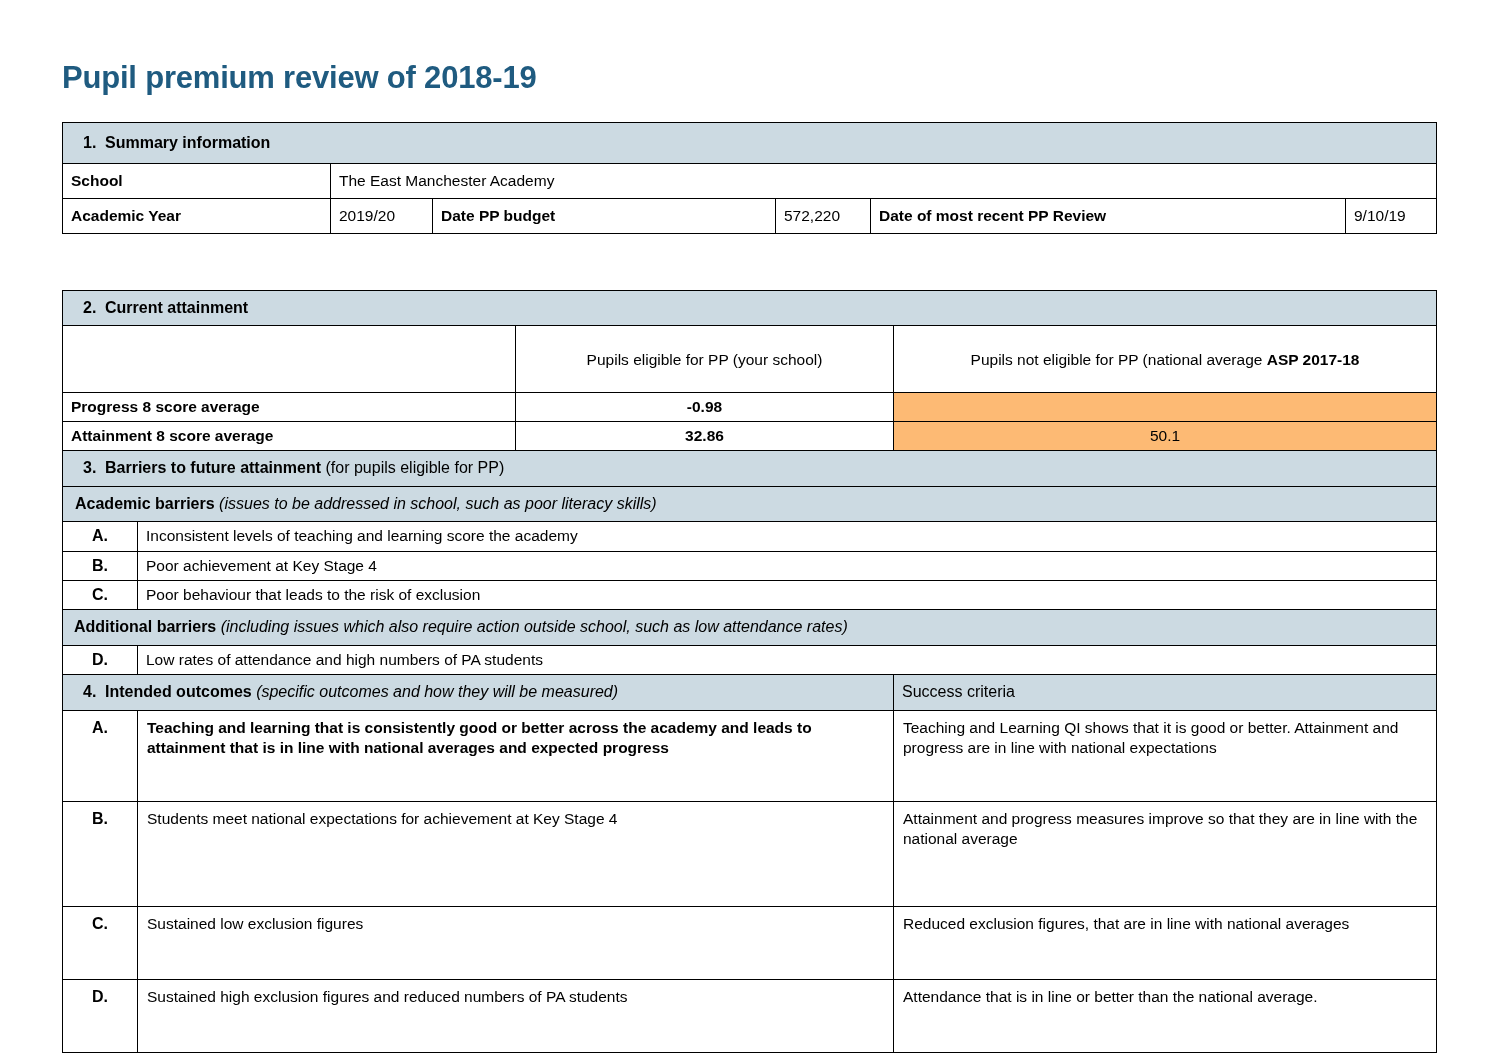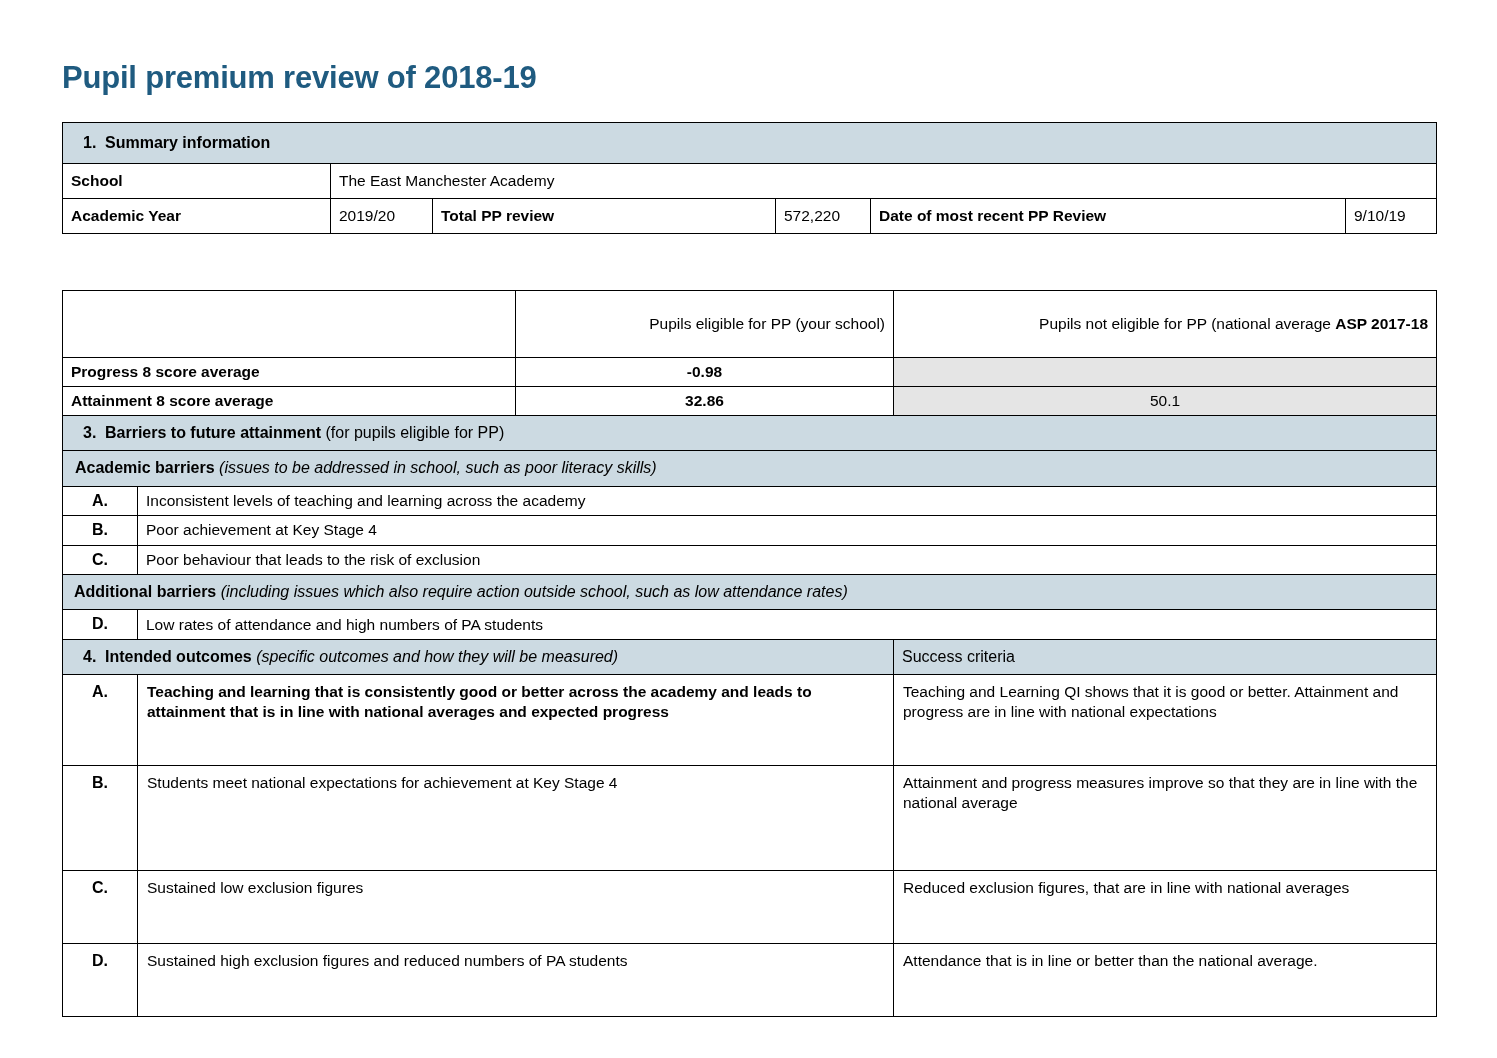--- a/index.html
+++ b/index.html
@@ -62,28 +62,28 @@
   }
   .hdr .reg {
     font-weight: normal;
   }
   .hdr .ital {
     font-weight: normal;
     font-style: italic;
   }
   .b { font-weight: bold; }
   .center { text-align: center; }
-  .shade { background: #e5e5e5; }
+  .shade { background: #fdba74; }
   .letter {
     font-weight: bold;
     text-align: center;
     font-size: 16px;
   }
   .lighttext { font-weight: normal; }
-  .tall { height: 58px; text-align: right; }
+  .tall { height: 58px; }
 
   
   #table-summary {
     left: 62px;
     top: 122px;
     width: 1374px;
   }
   #table-summary td { height: 26px; }
   #table-summary .bigpad { padding-top: 6px; padding-bottom: 6px; }
 
@@ -118,38 +118,43 @@
           <span class="num">1.</span><span>Summary information</span>
         </td>
       </tr>
       <tr>
         <td class="b">School</td>
         <td class="lighttext" colspan="5">The East Manchester Academy</td>
       </tr>
       <tr>
         <td class="b">Academic Year</td>
         <td class="lighttext">2019/20</td>
-        <td class="b">Total PP review</td>
+        <td class="b">Date PP budget</td>
         <td class="lighttext">572,220</td>
         <td class="b">Date of most recent PP Review</td>
         <td class="lighttext">9/10/19</td>
       </tr>
     </tbody>
   </table>
 
   <table class="doc" id="table-main">
     <colgroup>
       <col style="width:75px">
       <col style="width:378px">
       <col style="width:378px">
       <col style="width:125px">
       <col style="width:418px">
     </colgroup>
     <tbody>
 
+      <tr>
+        <td class="hdr bigpad" colspan="5">
+          <span class="num">2.</span><span>Current attainment</span>
+        </td>
+      </tr>
 
       <tr>
         <td class="tall" colspan="2"></td>
         <td class="tall center lighttext">Pupils eligible for PP (your school)</td>
         <td class="tall center lighttext" colspan="2">
           <span>Pupils not eligible for PP (national average </span><span class="b">ASP 2017-18</span>
         </td>
       </tr>
 
       <tr>
@@ -171,21 +176,21 @@
       </tr>
 
       <tr>
         <td class="hdr bigpad" colspan="5" style="padding-left:12px">
           <span>Academic barriers</span><span class="ital">&nbsp;</span><span class="ital">(issues to be addressed in school, such as poor literacy skills)</span>
         </td>
       </tr>
 
       <tr>
         <td class="letter">A.</td>
-        <td class="lighttext" colspan="4">Inconsistent levels of teaching and learning across the academy</td>
+        <td class="lighttext" colspan="4">Inconsistent levels of teaching and learning score the academy</td>
       </tr>
 
       <tr>
         <td class="letter">B.</td>
         <td class="lighttext" colspan="4">Poor achievement at Key Stage 4</td>
       </tr>
 
       <tr>
         <td class="letter">C.</td>
         <td class="lighttext" colspan="4">Poor behaviour that leads to the risk of exclusion</td>

